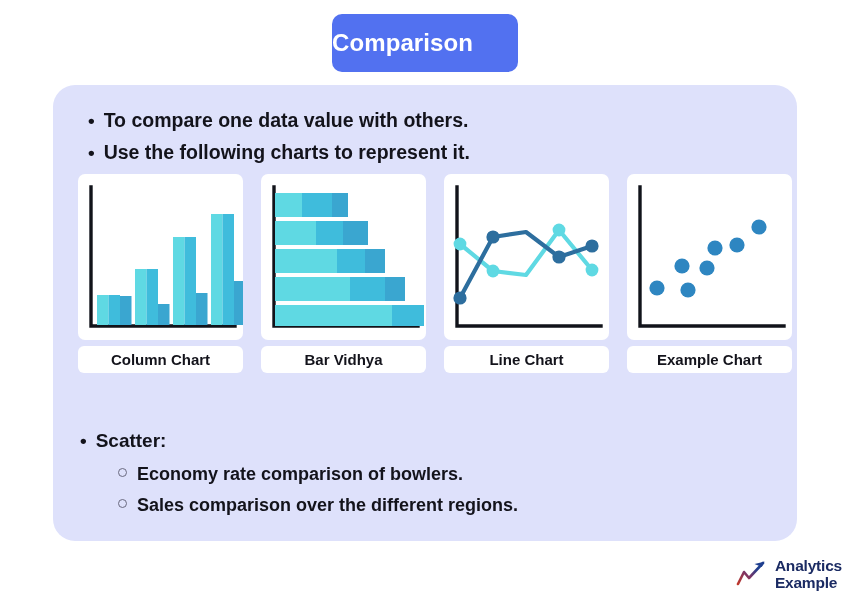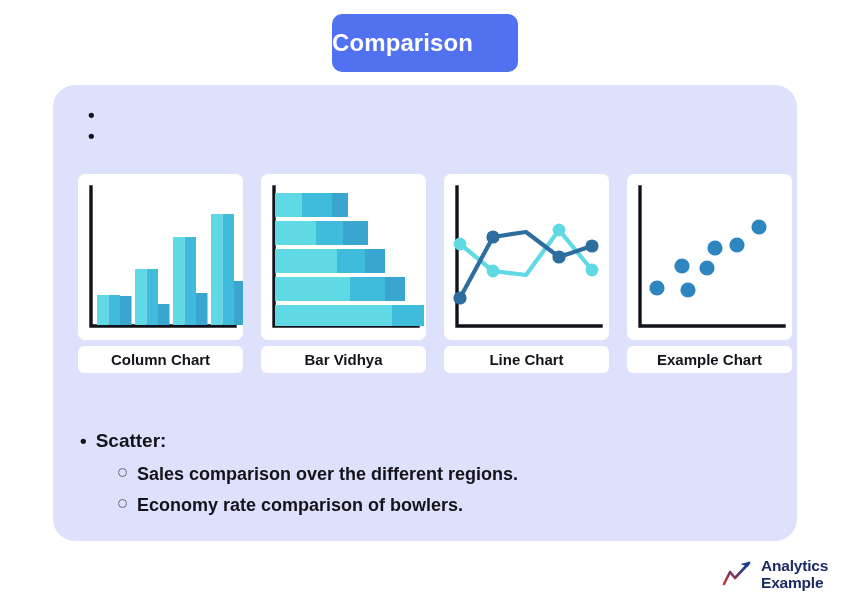--- a/index.html
+++ b/index.html
@@ -153,20 +153,21 @@
 
   
   #logo {
     position: absolute;
     left: 722px;
     top: 554px;
     width: 120px;
     height: 40px;
     display: flex;
     align-items: center;
+    justify-content: flex-end;
   }
   #logo-text {
     margin-left: 5px;
     color: #1b2b63;
     font-size: 15.5px;
     font-weight: bold;
     line-height: 17px;
     letter-spacing: -0.2px;
   }
 </style>
@@ -175,23 +176,25 @@
 
 <div id="title-pill">
   <span class="title-text">Comparison</span>
 </div>
 
 <div id="main-panel"></div>
 
 <ul id="top-bullets" class="bullet-list">
   <li class="bullet-row">
     <span class="bullet-dot">•</span>
+    <span>To compare one data value with others.</span>
   </li>
   <li class="bullet-row">
     <span class="bullet-dot">•</span>
+    <span>Use the following charts to represent it.</span>
   </li>
 </ul>
 
 <div id="chart-row">
 
   <div class="chart-cell" style="left:0px;">
     <div class="chart-card">
       <svg width="165" height="166" viewBox="0 0 165 166">
 
         <path d="M13,13 L13,152 L157,152" fill="none" stroke="#11131a" stroke-width="3.4" stroke-linecap="square"></path>
@@ -297,25 +300,25 @@
 <div id="example-block">
   <ul class="bullet-list">
     <li class="bullet-row lvl1">
       <span class="bullet-dot">•</span>
       <span>Scatter:</span>
     </li>
   </ul>
   <ul class="bullet-list lvl2-wrap">
     <li class="bullet-row lvl2">
       <span class="bullet-hollow"></span>
-      <span>Sales comparison over the different regions.</span>
+      <span>Economy rate comparison of bowlers.</span>
     </li>
     <li class="bullet-row lvl2">
       <span class="bullet-hollow"></span>
-      <span>Economy rate comparison of bowlers.</span>
+      <span>Sales comparison over the different regions.</span>
     </li>
   </ul>
 </div>
 
 <div id="logo">
   <svg width="34" height="30" viewBox="0 0 34 30">
     <defs>
       <linearGradient id="avgrad" x1="0" y1="1" x2="1" y2="0">
         <stop offset="0%" stop-color="#c0392b"></stop>
         <stop offset="42%" stop-color="#7b3566"></stop>

